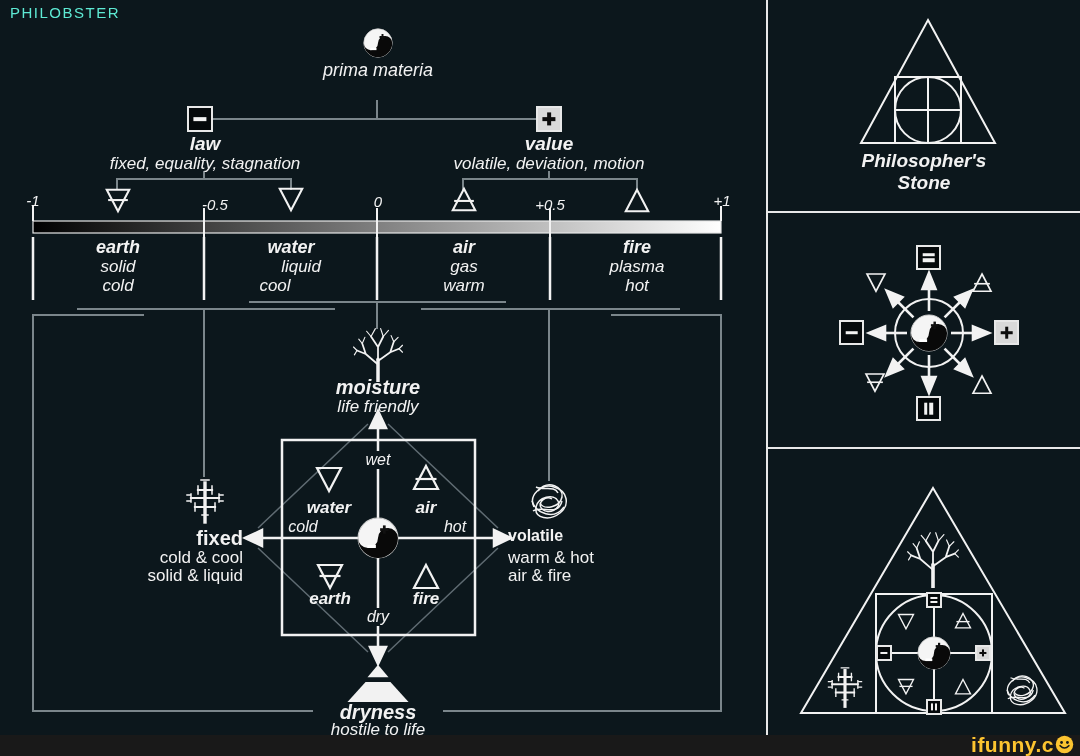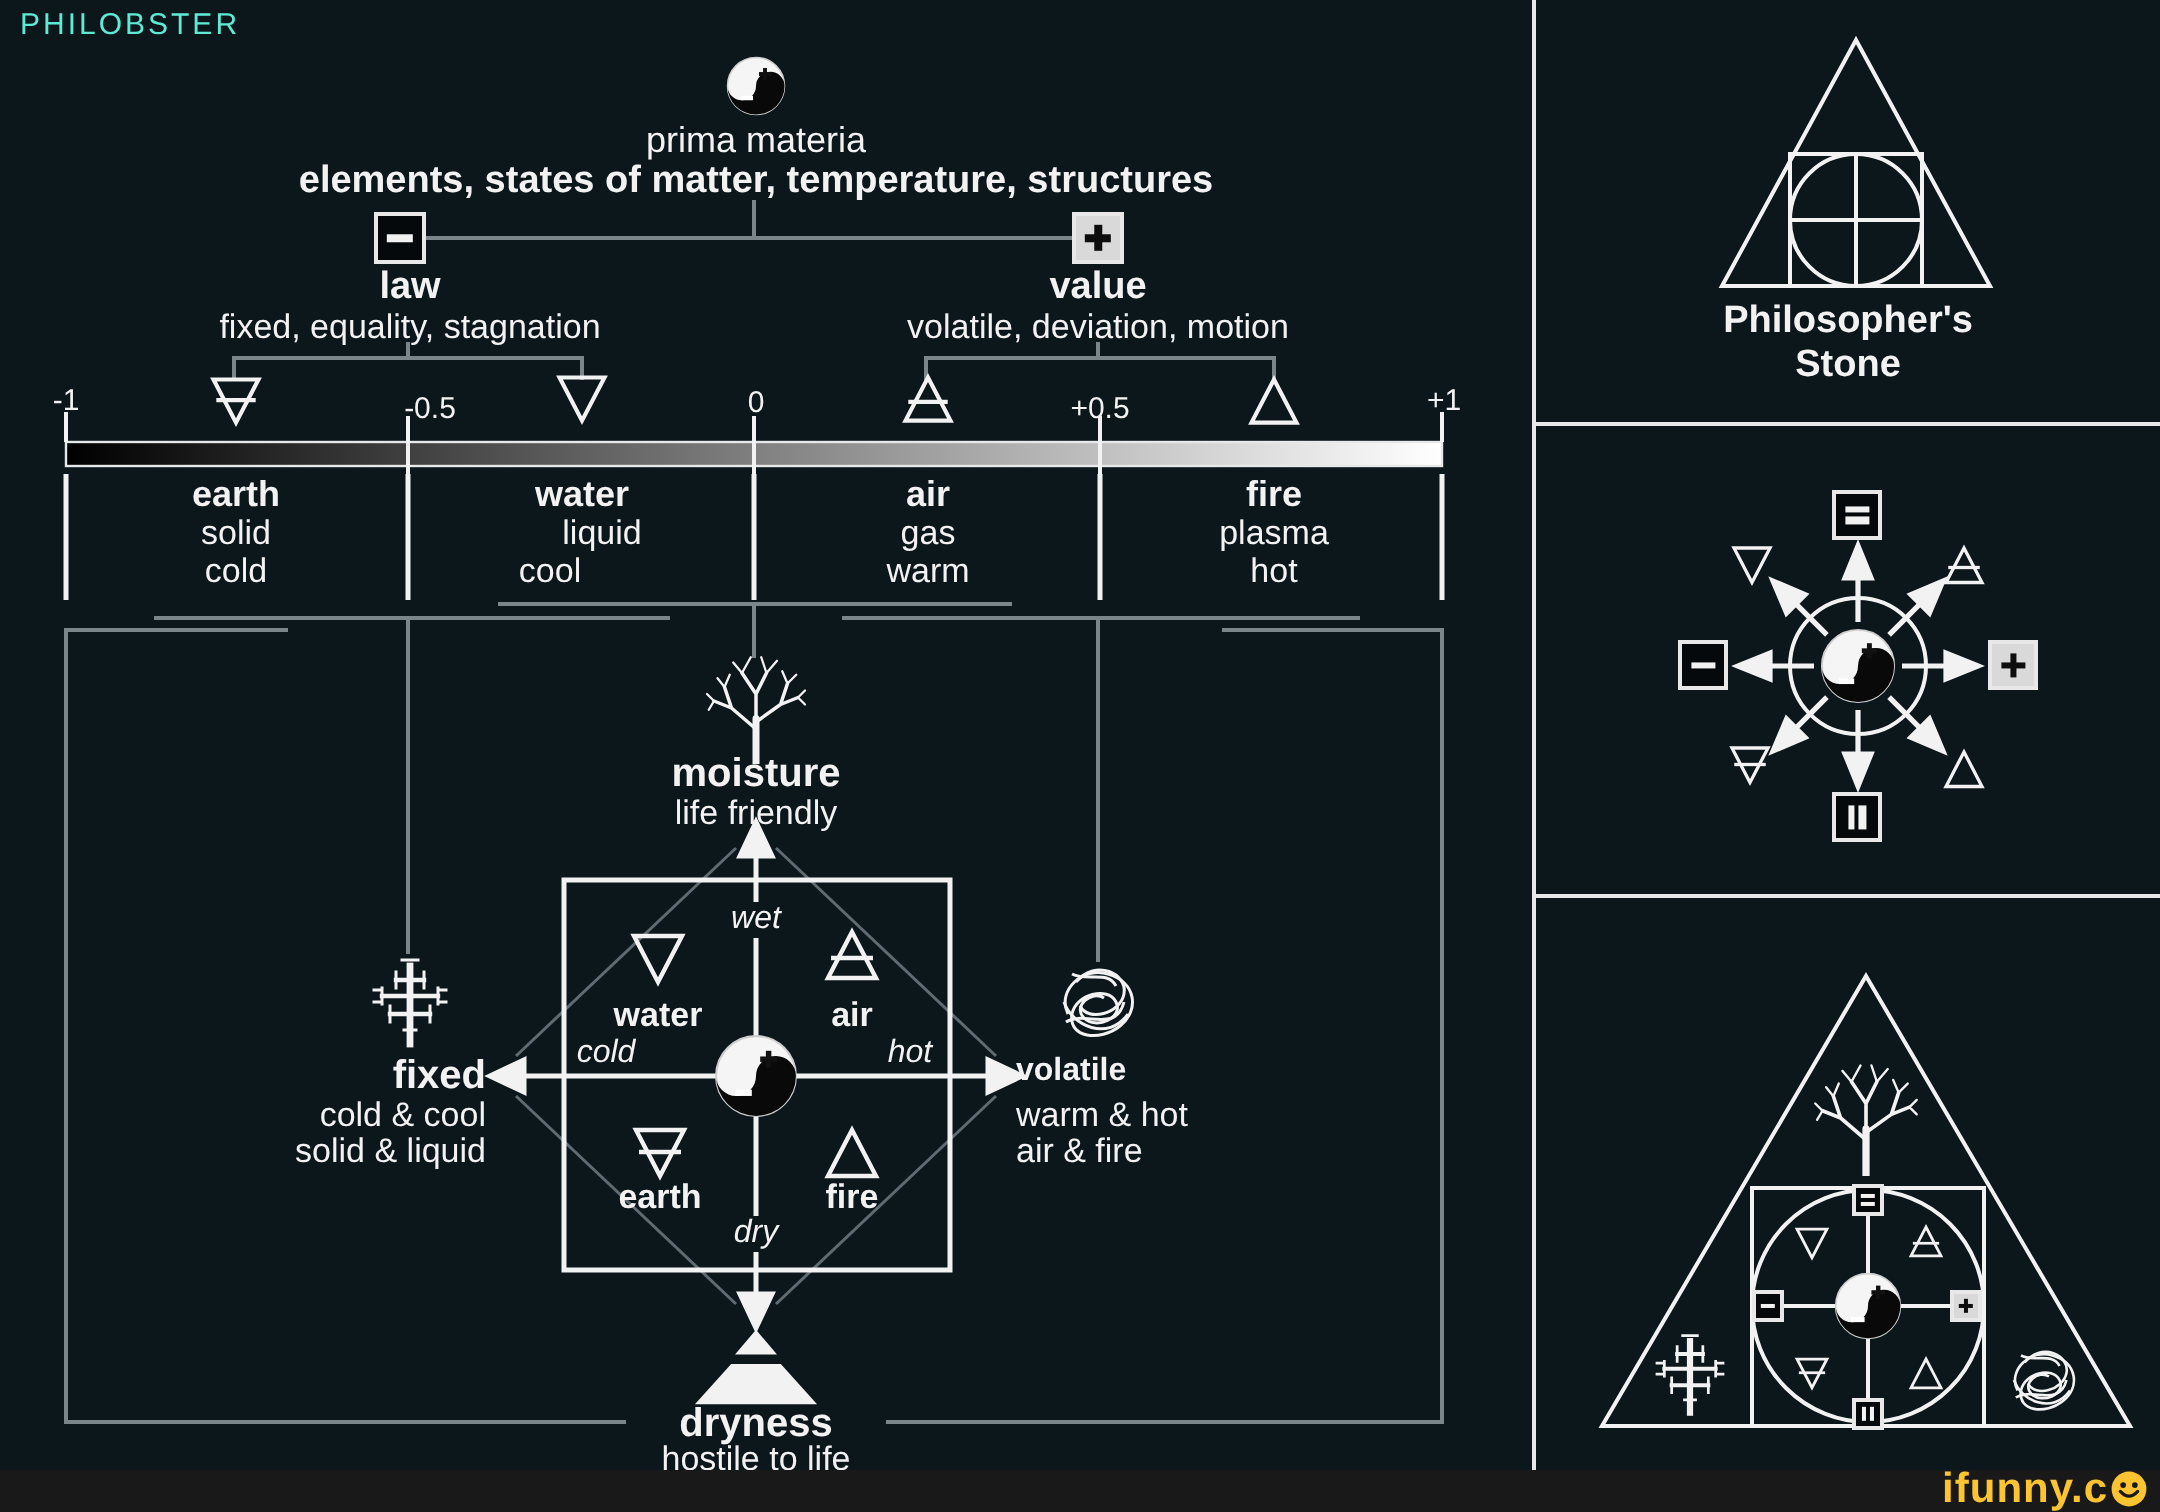--- a/index.html
+++ b/index.html
@@ -1,20 +1,20 @@
 <!DOCTYPE html>
 <html><head>
 <meta charset="utf-8">
 <style>
   html,body{margin:0;padding:0;background:#000;}
   #stage{position:relative;width:1080px;height:756px;background:#0c171c;overflow:hidden;
          font-family:"Liberation Sans", sans-serif;color:#f2f2f2;}
   .abs{position:absolute;}
   .txt{position:absolute;white-space:nowrap;}
-  .ctr{text-align:center;}
+  .ctr{text-align:center;font-style:italic;}
   .b{font-weight:bold;}
   .icon{position:absolute;}
   .icon svg{display:block;width:100%;height:100%;}
   
   .ibox{position:absolute;box-sizing:border-box;border:2px solid #e8e8e8;background:#05090b;}
   .ibox.plusbg{background:#d9d9d9;}
   .ibox .bb{position:absolute;background:#f2f2f2;left:50%;top:50%;transform:translate(-50%,-50%);}
   .ibox .h{width:60%;height:17%;}
   .ibox .v{width:17%;height:60%;}
   .ibox .dark{background:#0d0d0d;}
@@ -71,21 +71,20 @@
         <circle cx="20" cy="20" r="19" fill="#f5f5f5" stroke="#cfcfcf" stroke-width="1"></circle>
       <path d="M39,20 A19,19 0 0 1 1,20 A9.5,9.5 0 0 0 20,20 A9.5,9.5 0 0 1 39,20 Z" fill="#090909"></path>
       <g stroke="#111" stroke-width="2.6">
           <line x1="26" y1="8" x2="26" y2="16"></line>
           <line x1="22" y1="12" x2="30" y2="12"></line>
         </g>
       <line x1="10" y1="28" x2="18" y2="28" stroke="#fff" stroke-width="3"></line>
       </svg>
     </div>
   <div class="txt ctr" style="left:128px;top:60px;width:500px;font-size:18px;">prima materia</div>
-  <div class="txt ctr b" style="left:78px;top:80px;width:600px;font-size:19px;">elements, states of matter, temperature, structures</div>
 
   <div class="ibox" style="left:187px;top:106px;width:26px;height:26px;">
       <span class="bb h"></span>
     </div>
   <div class="ibox plusbg" style="left:536px;top:106px;width:26px;height:26px;">
       <span class="bb h dark"></span>
       <span class="bb v dark"></span>
     </div>
   <div class="txt ctr b" style="left:145px;top:133px;width:120px;font-size:19px;">law</div>
   <div class="txt ctr" style="left:95px;top:154px;width:220px;font-size:17px;">fixed, equality, stagnation</div>

